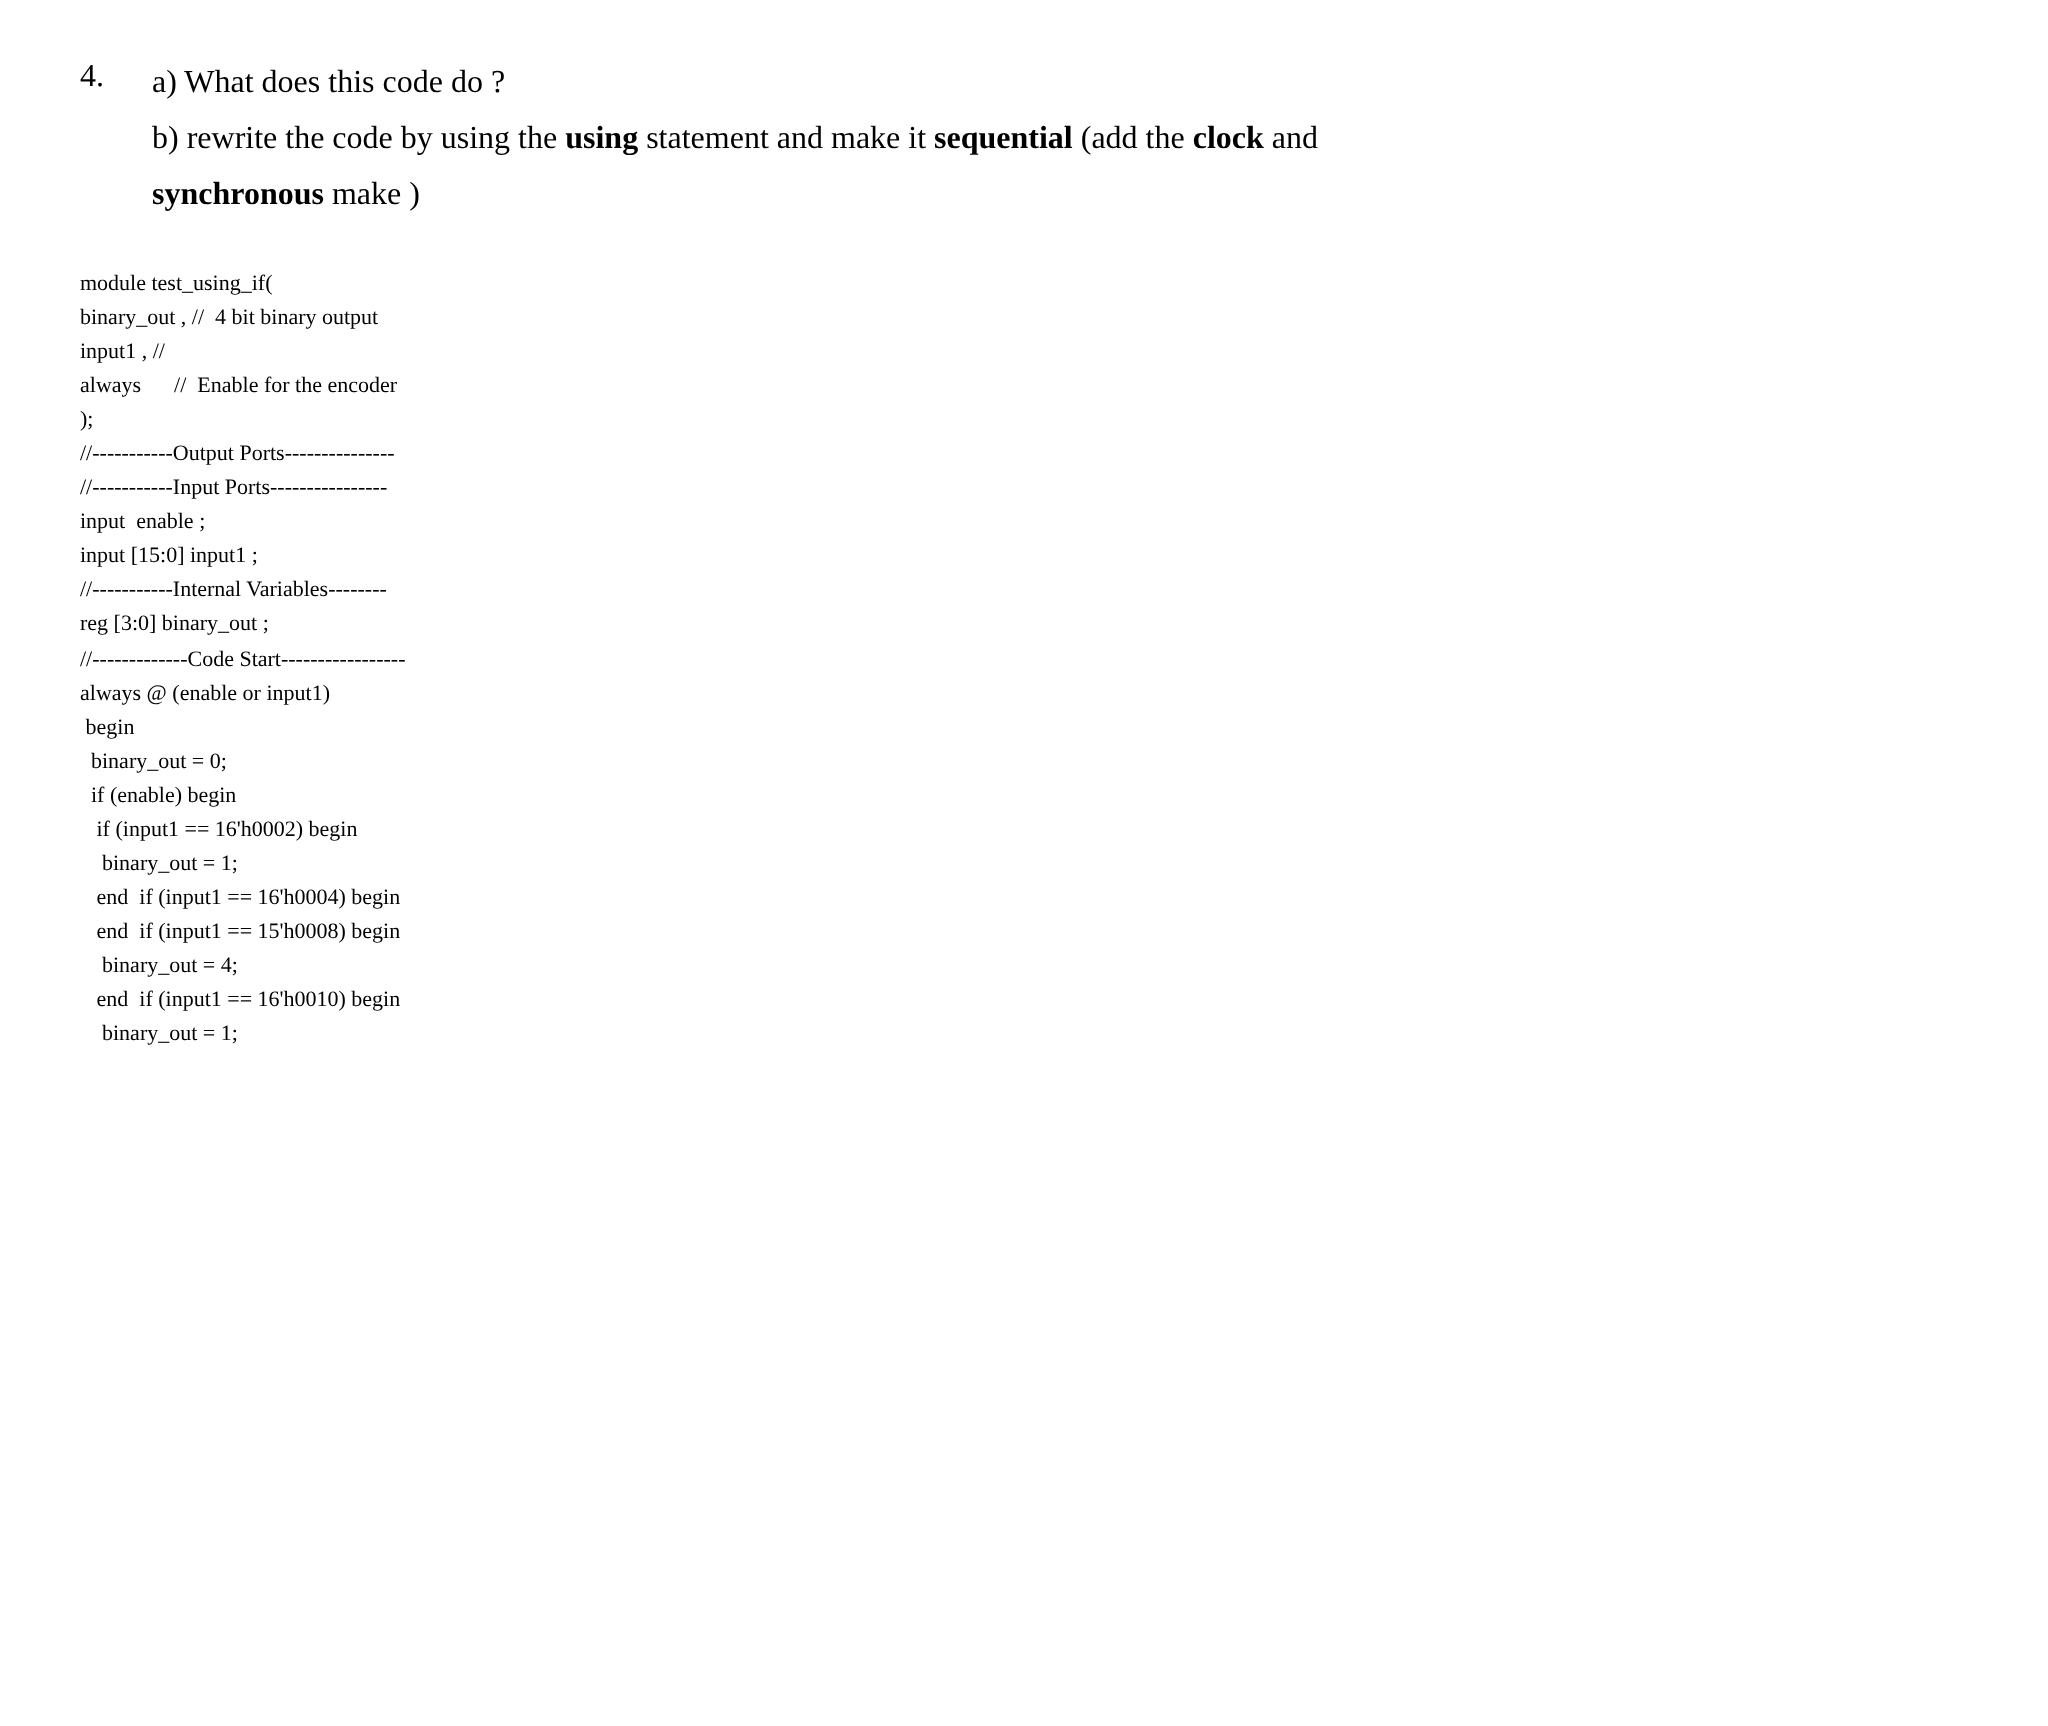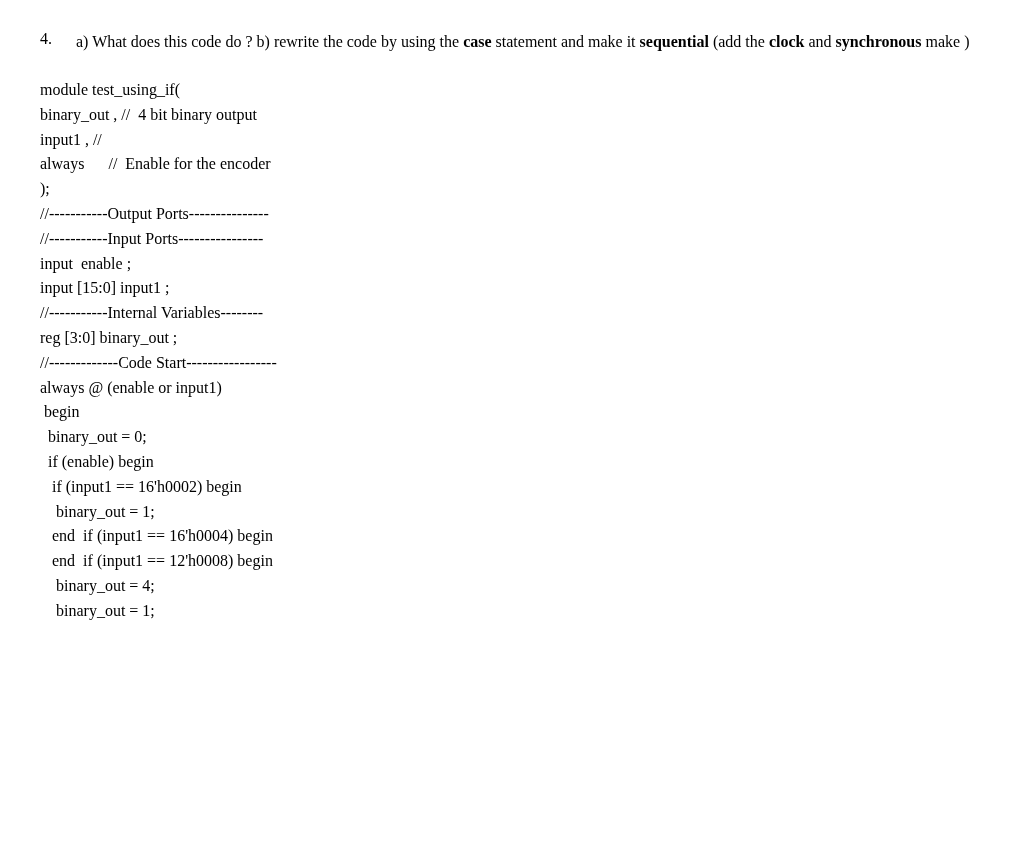--- a/index.html
+++ b/index.html
@@ -22,47 +22,48 @@
     .question-number {
       display: flex;
       gap: 8px;
       margin-bottom: 4px;
     }
     .q-num {
       min-width: 28px;
     }
     .q-parts {
       display: flex;
+      flex-direction: column;
       gap: 4px;
     }
     .q-part {
       line-height: 1.5;
     }
     .code-block {
       font-family: 'Times New Roman', Times, serif;
-      font-size: 16px;
+      font-size: 11px;
       margin-top: 18px;
       line-height: 1.55;
     }
     .code-line {
       display: block;
       white-space: pre;
     }
   </style>
 </head>
 <body>
 
 <div class="question-block">
   <div class="question-number">
     <span class="q-num">4.</span>
     <div class="q-parts">
       <div class="q-part">a)  What does this code do ?</div>
       <div class="q-part">
         <span>b)  rewrite the code by using the</span>
-        <strong>case</strong>
+        <strong>using</strong>
         <span>statement and make it</span>
         <strong>sequential</strong>
         <span>(add the</span>
         <strong>clock</strong>
         <span>and</span>
       </div>
       <div class="q-part">
         <strong>synchronous</strong>
         <span>make )</span>
       </div>
@@ -83,16 +84,17 @@
     <span class="code-line">//-----------Internal Variables--------</span>
     <span class="code-line">reg [3:0] binary_out ;</span>
     <span class="code-line">//-------------Code Start-----------------</span>
     <span class="code-line">always @ (enable or input1)</span>
     <span class="code-line"> begin</span>
     <span class="code-line">  binary_out = 0;</span>
     <span class="code-line">  if (enable) begin</span>
     <span class="code-line">   if (input1 == 16'h0002) begin</span>
     <span class="code-line">    binary_out = 1;</span>
     <span class="code-line">   end  if (input1 == 16'h0004) begin</span>
-    <span class="code-line">   end  if (input1 == 12'h0008) begin</span>
+    <span class="code-line">   end  if (input1 == 15'h0008) begin</span>
     <span class="code-line">    binary_out = 4;</span>
+    <span class="code-line">   end  if (input1 == 16'h0010) begin</span>
     <span class="code-line">    binary_out = 1;</span>
   </div>
 
 </body></html>

